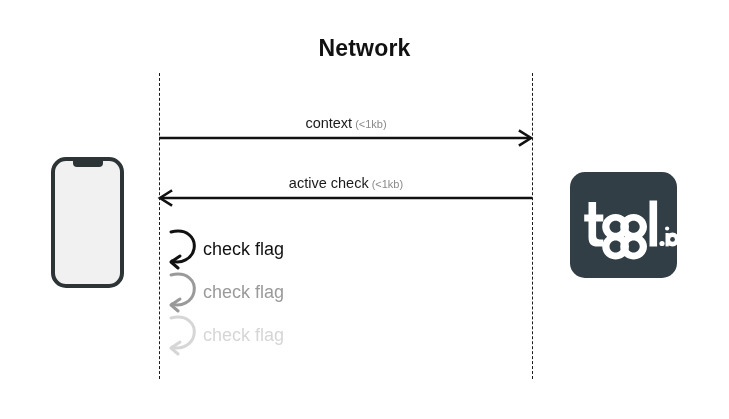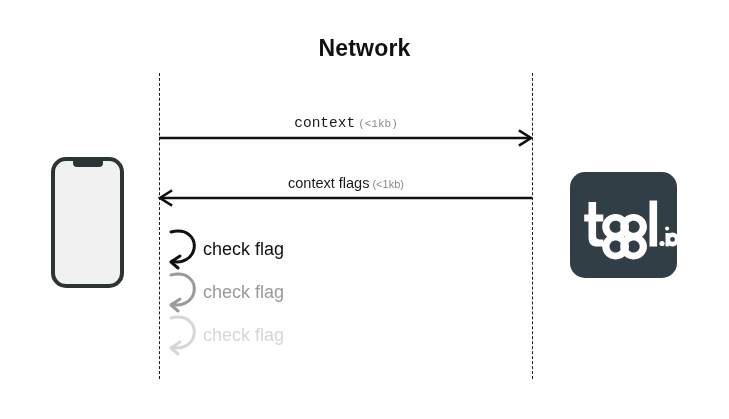--- a/index.html
+++ b/index.html
@@ -96,21 +96,21 @@
 
   .msg-label {
     position: absolute;
     width: 374px;
     left: 159px;
     text-align: center;
     white-space: nowrap;
     color: #1a1a1a;
     font-size: 14.5px;
   }
-  #msg-label-1 { top: 100px; font-family: Liberation Mono, monospace; }
+  #msg-label-1 { top: 100px; }
   #msg-label-2 { top: 160px; }
   .msg-size {
     font-size: 11px;
     color: #8a8a8a;
     margin-left: 3px;
   }
 
   
   .selfloop-row {
     position: absolute;
@@ -175,21 +175,21 @@
 
   <div class="msg-label" id="msg-label-1">
     <span>context</span><span class="msg-size">(&lt;1kb)</span>
   </div>
   <svg class="msg-arrow-svg" id="msg-arrow-1-svg" viewBox="0 0 395 22">
     <line x1="9" y1="11" x2="379" y2="11" stroke="#111111" stroke-width="2.6"></line>
     <polyline points="370,4 381,11 370,18" fill="none" stroke="#111111" stroke-width="2.6" stroke-linecap="square" stroke-linejoin="miter"></polyline>
   </svg>
 
   <div class="msg-label" id="msg-label-2">
-    <span>context flags</span><span class="msg-size">(&lt;1kb)</span>
+    <span>active check</span><span class="msg-size">(&lt;1kb)</span>
   </div>
   <svg class="msg-arrow-svg" id="msg-arrow-2-svg" viewBox="0 0 395 22">
     <line x1="382" y1="11" x2="12" y2="11" stroke="#111111" stroke-width="2.6"></line>
     <polyline points="21,4 10,11 21,18" fill="none" stroke="#111111" stroke-width="2.6" stroke-linecap="square" stroke-linejoin="miter"></polyline>
   </svg>
 
   <div class="selfloop-row" id="selfloop-row-0">
     <svg class="selfloop-svg" viewBox="0 0 34 44">
       <path d="M4 6 C20 2, 29 12, 27 23 C25 33, 14 38, 5 35" fill="none" stroke="#111111" stroke-width="3" stroke-linecap="round"></path>
       <polyline points="13,30 4,36 11,42" fill="none" stroke="#111111" stroke-width="3" stroke-linecap="round" stroke-linejoin="round"></polyline>

